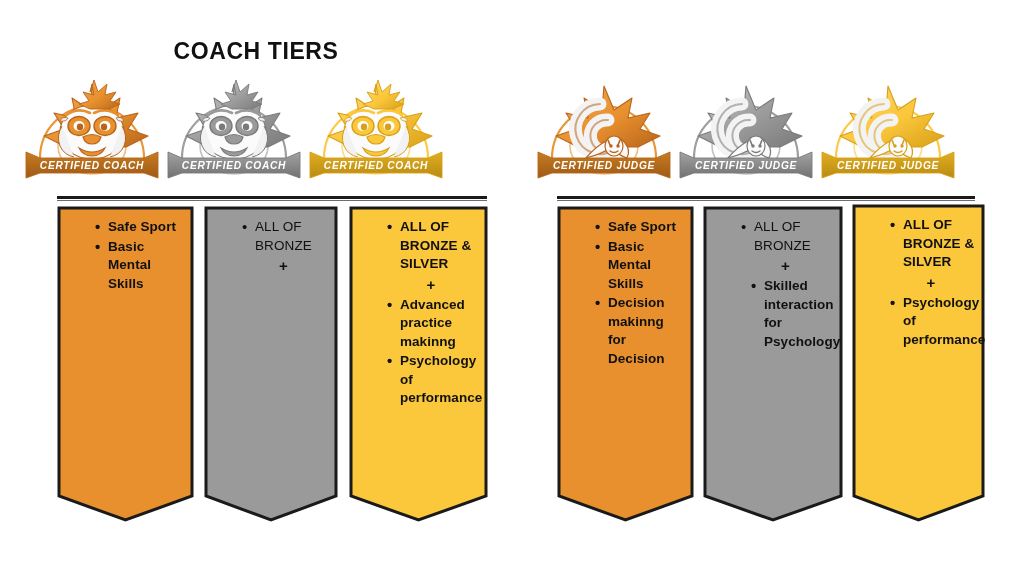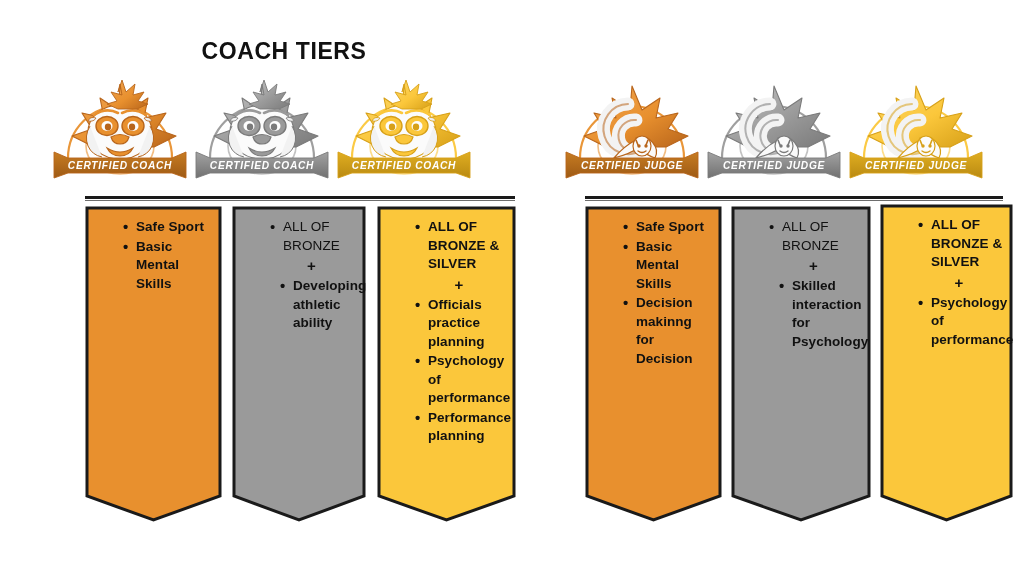--- a/index.html
+++ b/index.html
@@ -6,21 +6,21 @@
   body{
     width:1024px;height:576px;
     background:#ffffff;
     font-family:"Liberation Sans", sans-serif;
     overflow:hidden;
     position:relative;
   }
   .board{position:absolute;inset:0;}
 
   
-  .section{position:absolute;top:0;height:576px;margin-left:28px;}
+  .section{position:absolute;top:0;height:576px;}
   #coach-section{left:0;width:512px;}
   #judge-section{left:512px;width:512px;}
 
   .section-title{
     position:absolute;top:38px;left:0;width:512px;
     text-align:center;
     font-size:23px;font-weight:bold;
     letter-spacing:.6px;
     color:#111111;
     font-family:"Liberation Sans", sans-serif;
@@ -251,35 +251,33 @@
        </div>
         </div>
         <div class="panel " style="left: 204px; top: 206px; width: 134px; height: 316px;">
           <svg class="shape" viewBox="0 0 134 316" preserveAspectRatio="none">
             <polygon points="2,2 132,2 132,290 67,314 2,290" fill="#9A9A9A" stroke="#1A1A1A" stroke-width="3" stroke-linejoin="miter"></polygon>
           </svg>
           <div class="content">
          <ul class="items">
               <li class="caps">ALL OF BRONZE</li>
               <li class="plus">+</li>
-              <li class="indent">Developing athletic ability</li>
             </ul>
        </div>
         </div>
         <div class="panel light" style="left: 349px; top: 206px; width: 139px; height: 316px;">
           <svg class="shape" viewBox="0 0 139 316" preserveAspectRatio="none">
             <polygon points="2,2 137,2 137,290 69.5,314 2,290" fill="#FBC73B" stroke="#1A1A1A" stroke-width="3" stroke-linejoin="miter"></polygon>
           </svg>
           <div class="content">
          <ul class="items">
               <li class="caps">ALL OF BRONZE &amp; SILVER</li>
               <li class="plus">+</li>
-              <li class="">Officials practice planning</li>
+              <li class="">Advanced practice makinng</li>
               <li class="">Psychology of performance</li>
-              <li class="">Performance planning</li>
             </ul>
        </div>
         </div>
       </div>
   </div>
 
   <div class="section" id="judge-section">
     <div class="badge-row" id="judge-badges">
         <div class="badge b1">
   <svg viewBox="0 0 148 120">

